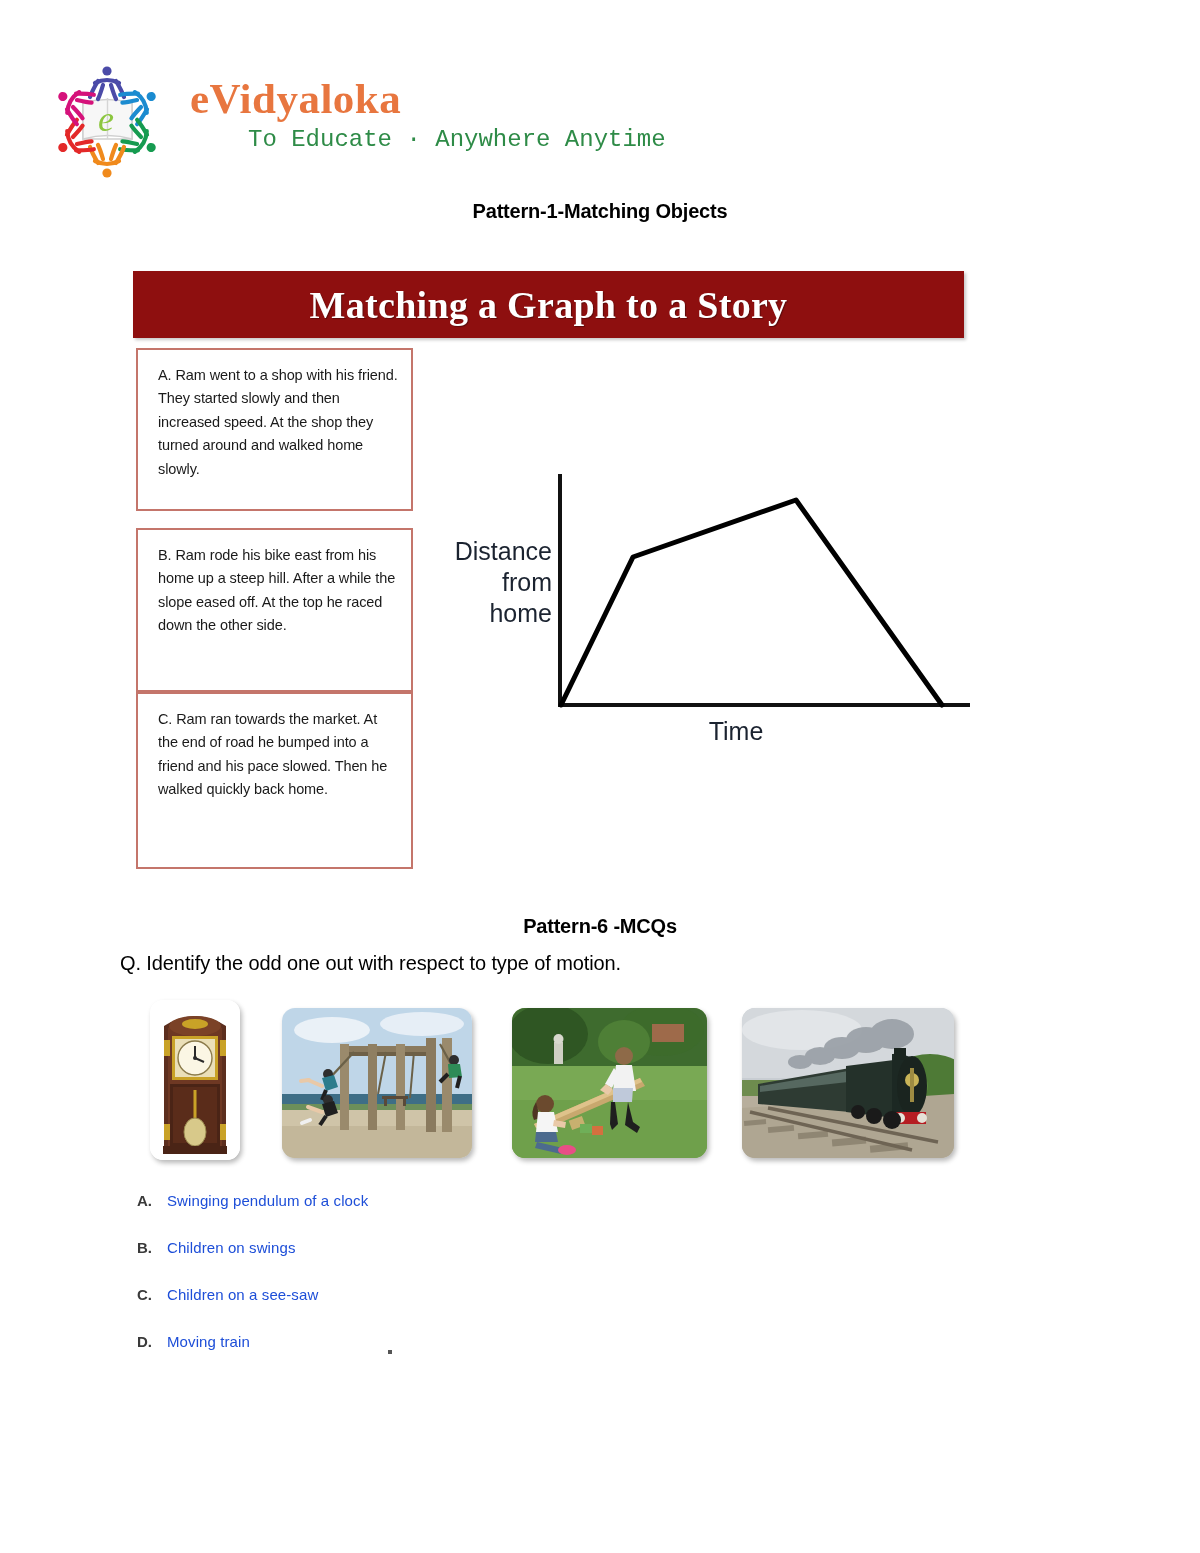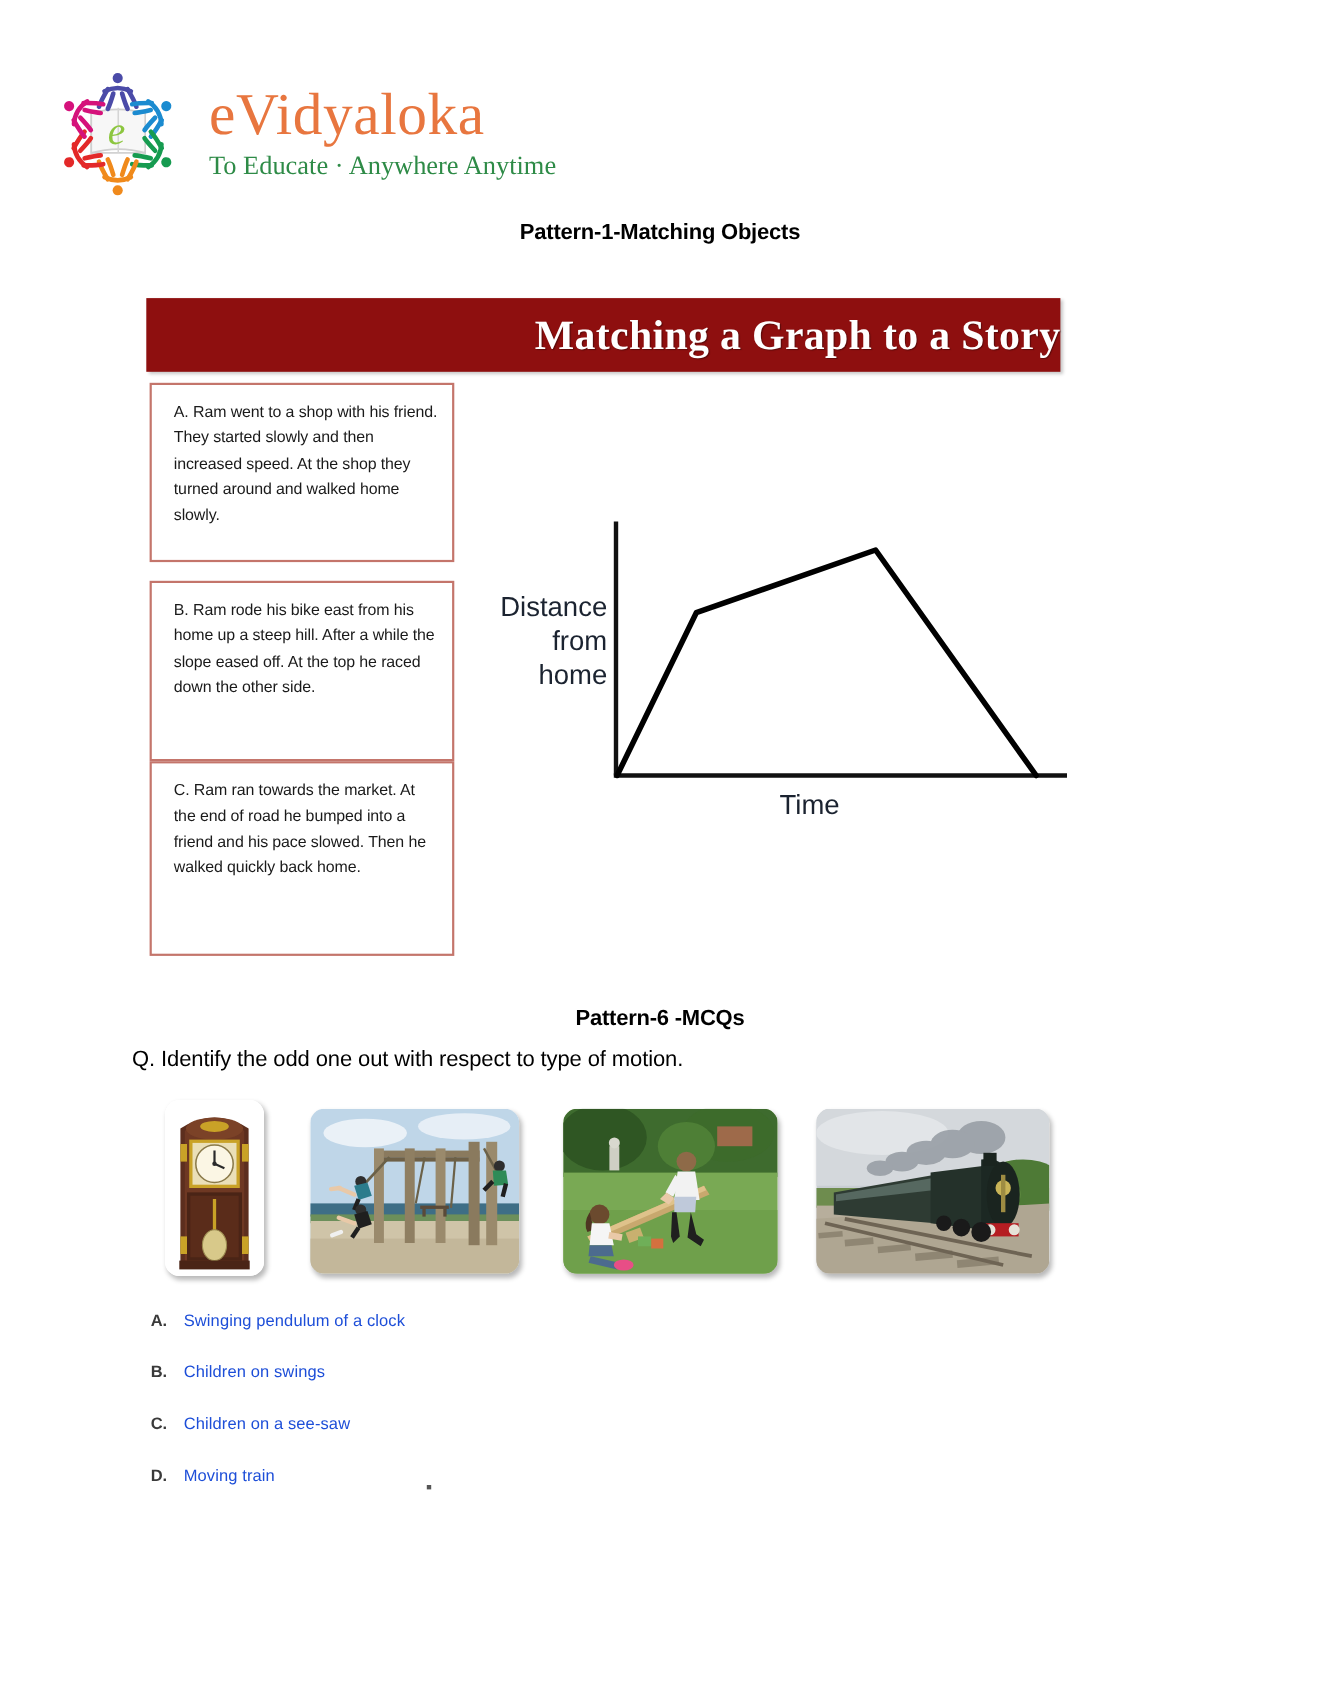--- a/index.html
+++ b/index.html
@@ -36,32 +36,34 @@
     height: 135px;
   }
   .brand-block {
     position: absolute;
     left: 150px;
     top: 22px;
     width: 460px;
   }
   .brand-name {
     font-family: "Liberation Serif", serif;
-    font-size: 54px;
+    font-size: 43px;
     line-height: 1.0;
     color: #E8763F;
     letter-spacing: 0.5px;
     white-space: nowrap;
+    font-weight: bold;
   }
   .brand-tagline {
-    font-family: Liberation Serif, serif;
+    font-family: Liberation Mono, monospace;
     font-size: 24px;
     line-height: 1.0;
     color: #2E8B47;
     margin-top: 8px;
+    margin-left: 58px;
     white-space: nowrap;
   }
 
   
   .pattern1-title {
     position: absolute;
     left: 0;
     top: 200px;
     width: 1200px;
     text-align: center;
@@ -92,21 +94,21 @@
   .banner {
     position: absolute;
     left: 133px;
     top: 271px;
     width: 831px;
     height: 67px;
     background: #8E0F0F;
     box-shadow: 2px 2px 3px rgba(0,0,0,0.22);
     display: flex;
     align-items: center;
-    justify-content: flex-end;
+    justify-content: center;
   }
   .banner-text {
     font-family: "Liberation Serif", serif;
     font-weight: bold;
     font-size: 38px;
     color: #ffffff;
     letter-spacing: 0.3px;
     text-shadow: 1px 1px 1px rgba(0,0,0,0.35);
   }
 

